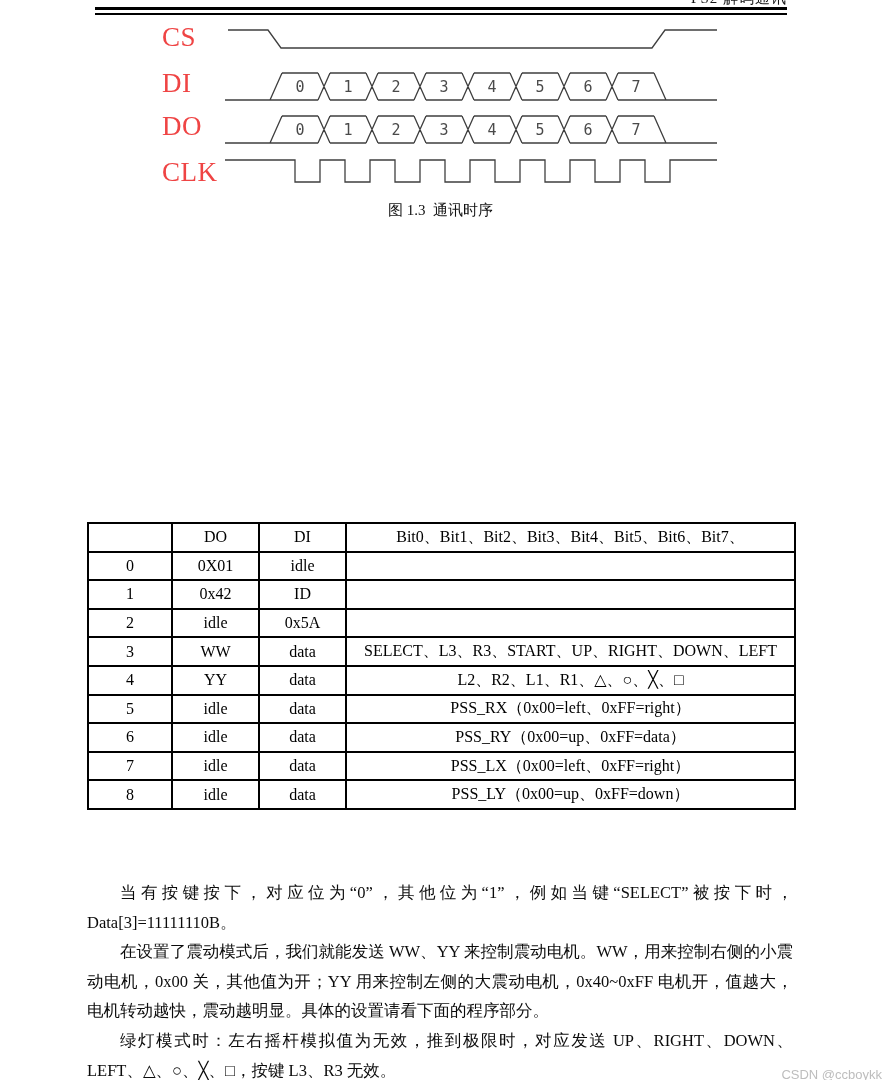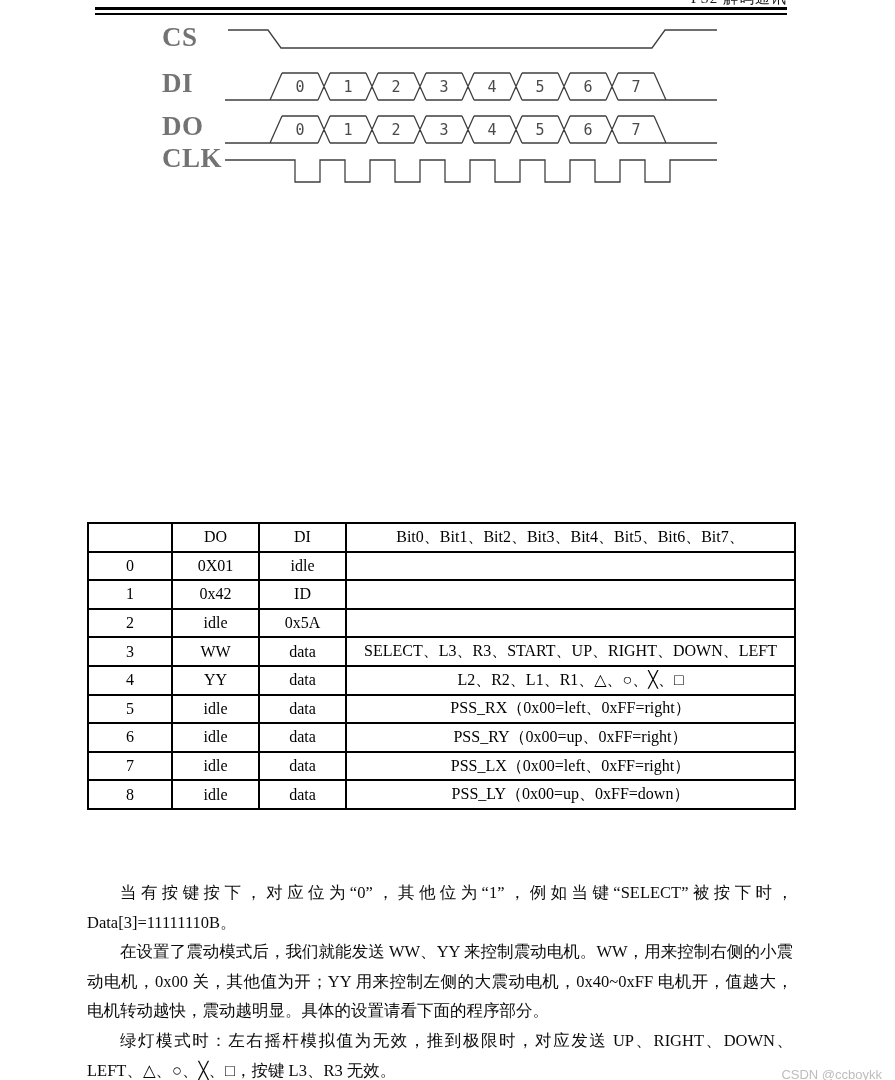--- a/index.html
+++ b/index.html
@@ -7,21 +7,21 @@
     position:relative;width:895px;height:1080px;background:#ffffff;
     font-family:"Liberation Serif","DejaVu Serif",serif;color:#000;overflow:hidden;
   }
   
   .header-clip{position:absolute;top:0;left:560px;width:227px;height:9px;overflow:hidden;}
   .header-text{display:block;text-align:right;font-size:15px;line-height:20px;margin-top:-12px;color:#161616;letter-spacing:1px;}
   .rule1{position:absolute;left:95px;top:7px;width:692px;height:3px;background:#000;}
   .rule2{position:absolute;left:95px;top:13px;width:692px;height:2px;background:#000;}
 
   
-  .sig-label{position:absolute;left:162px;font-size:27px;font-weight:700;letter-spacing:.5px;color:#737373;}
+  .sig-label{position:absolute;left:162px;font-size:27px;font-weight:400;letter-spacing:.5px;color:#ef4444;}
   #wave-svg{position:absolute;left:225px;top:22px;}
   .bus-bit{font-family:"DejaVu Sans Mono",monospace;font-size:15px;fill:#4a4a4a;}
   .caption{position:absolute;left:87px;top:201px;width:707px;text-align:center;font-size:15px;white-space:pre;color:#111;}
 
   
   table.proto{
     position:absolute;left:87px;top:522px;width:707px;
     border-collapse:collapse;table-layout:fixed;
   }
   table.proto th,table.proto td{
@@ -42,21 +42,21 @@
 
   <div class="header-clip">
     <span class="header-text">PS2 解码通讯</span>
   </div>
   <div class="rule1"></div>
   <div class="rule2"></div>
 
   <span class="sig-label" style="top:22px">CS</span>
   <span class="sig-label" style="top:68px">DI</span>
   <span class="sig-label" style="top:111px">DO</span>
-  <span class="sig-label" style="top:143px">CLK</span>
+  <span class="sig-label" style="top:157px">CLK</span>
   <svg id="wave-svg" width="495" height="172" viewBox="0 0 495 172">
       <path d="M3 8 H43 L56 26 H427 L440 8 H492" fill="none" stroke="#3f3f3f" stroke-width="1.3"></path>
       <text x="75" y="70" text-anchor="middle" class="bus-bit">0</text>
       <text x="123" y="70" text-anchor="middle" class="bus-bit">1</text>
       <text x="171" y="70" text-anchor="middle" class="bus-bit">2</text>
       <text x="219" y="70" text-anchor="middle" class="bus-bit">3</text>
       <text x="267" y="70" text-anchor="middle" class="bus-bit">4</text>
       <text x="315" y="70" text-anchor="middle" class="bus-bit">5</text>
       <text x="363" y="70" text-anchor="middle" class="bus-bit">6</text>
       <text x="411" y="70" text-anchor="middle" class="bus-bit">7</text>
@@ -65,20 +65,21 @@
       <text x="123" y="113" text-anchor="middle" class="bus-bit">1</text>
       <text x="171" y="113" text-anchor="middle" class="bus-bit">2</text>
       <text x="219" y="113" text-anchor="middle" class="bus-bit">3</text>
       <text x="267" y="113" text-anchor="middle" class="bus-bit">4</text>
       <text x="315" y="113" text-anchor="middle" class="bus-bit">5</text>
       <text x="363" y="113" text-anchor="middle" class="bus-bit">6</text>
       <text x="411" y="113" text-anchor="middle" class="bus-bit">7</text>
       <path d="M0 121 H45 M45 121 L57 94 M57 94 H93 M45 121 H93 M93 94 L105 121 M93 121 L105 94 M105 94 H141 M105 121 H141 M141 94 L153 121 M141 121 L153 94 M153 94 H189 M153 121 H189 M189 94 L201 121 M189 121 L201 94 M201 94 H237 M201 121 H237 M237 94 L249 121 M237 121 L249 94 M249 94 H285 M249 121 H285 M285 94 L297 121 M285 121 L297 94 M297 94 H333 M297 121 H333 M333 94 L345 121 M333 121 L345 94 M345 94 H381 M345 121 H381 M381 94 L393 121 M381 121 L393 94 M393 94 H429 M393 121 H429 M429 94 L441 121 M429 121 H492" fill="none" stroke="#3f3f3f" stroke-width="1.3"></path>
       <path d="M0 138 H70 V160 H95 V138 H120 V160 H145 V138 H170 V160 H195 V138 H220 V160 H245 V138 H270 V160 H295 V138 H320 V160 H345 V138 H370 V160 H395 V138 H420 V160 H445 V138 H492" fill="none" stroke="#3f3f3f" stroke-width="1.3"></path>
     </svg>
+  <div class="caption">图 1.3  通讯时序</div>
 
   <table class="proto">
     <colgroup>
       <col style="width:84px">
         <col style="width:87px">
         <col style="width:87px">
         <col style="width:449px">
     </colgroup>
     <thead>
       <tr>
@@ -122,21 +123,21 @@
       <tr>
         <td>5</td>
         <td>idle</td>
         <td>data</td>
         <td>PSS_RX（0x00=left、0xFF=right）</td>
       </tr>
       <tr>
         <td>6</td>
         <td>idle</td>
         <td>data</td>
-        <td>PSS_RY（0x00=up、0xFF=right）</td>
+        <td>PSS_RY（0x00=up、0xFF=data）</td>
       </tr>
       <tr>
         <td>7</td>
         <td>idle</td>
         <td>data</td>
         <td>PSS_LX（0x00=left、0xFF=right）</td>
       </tr>
       <tr>
         <td>8</td>
         <td>idle</td>

